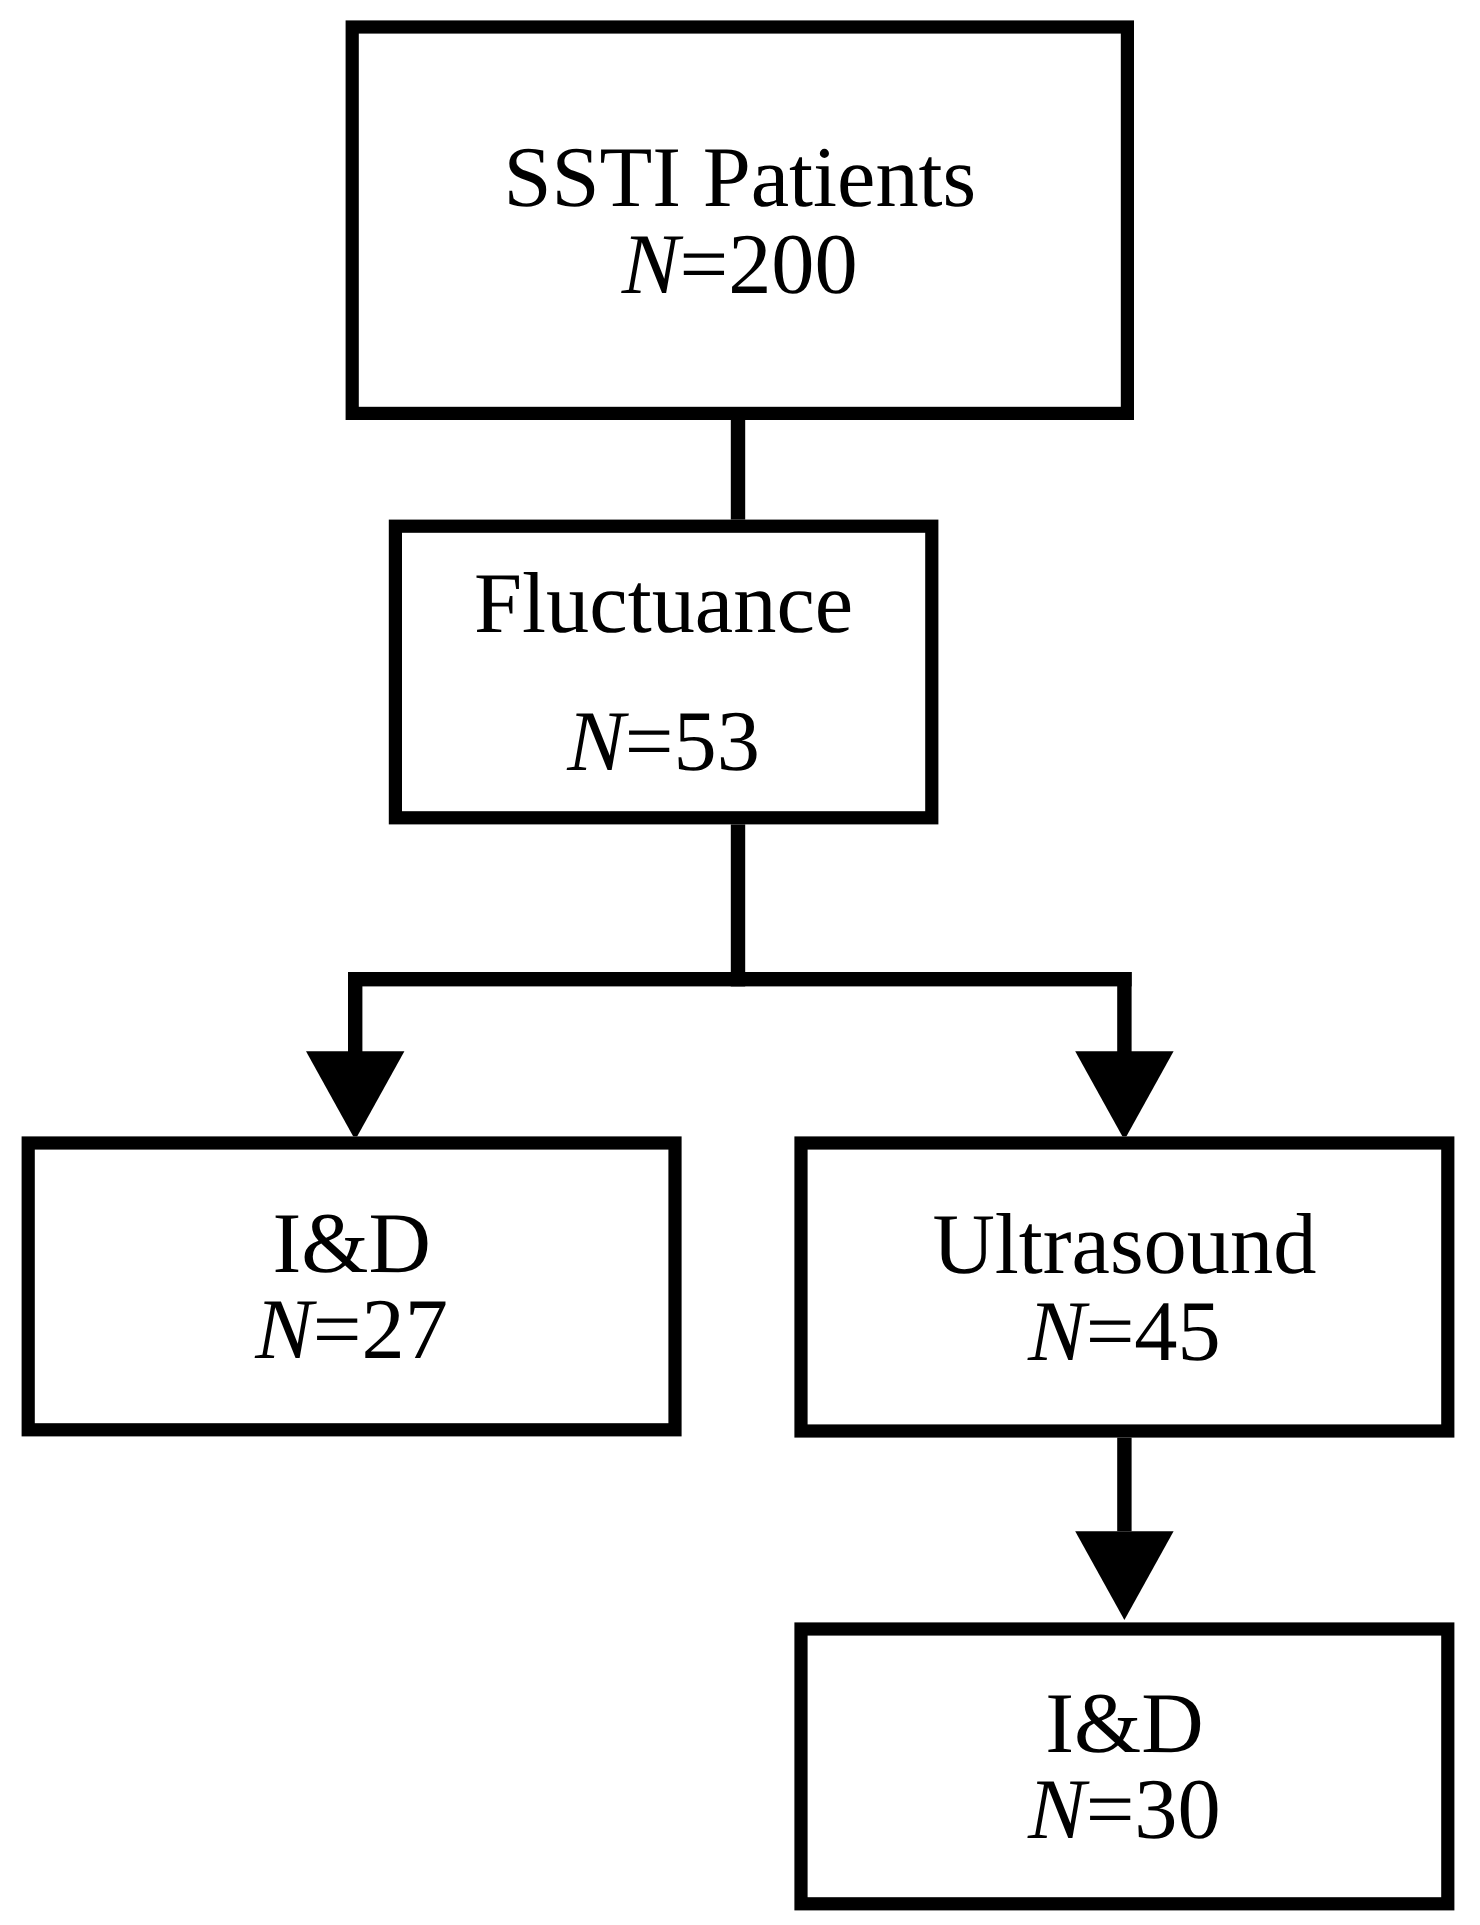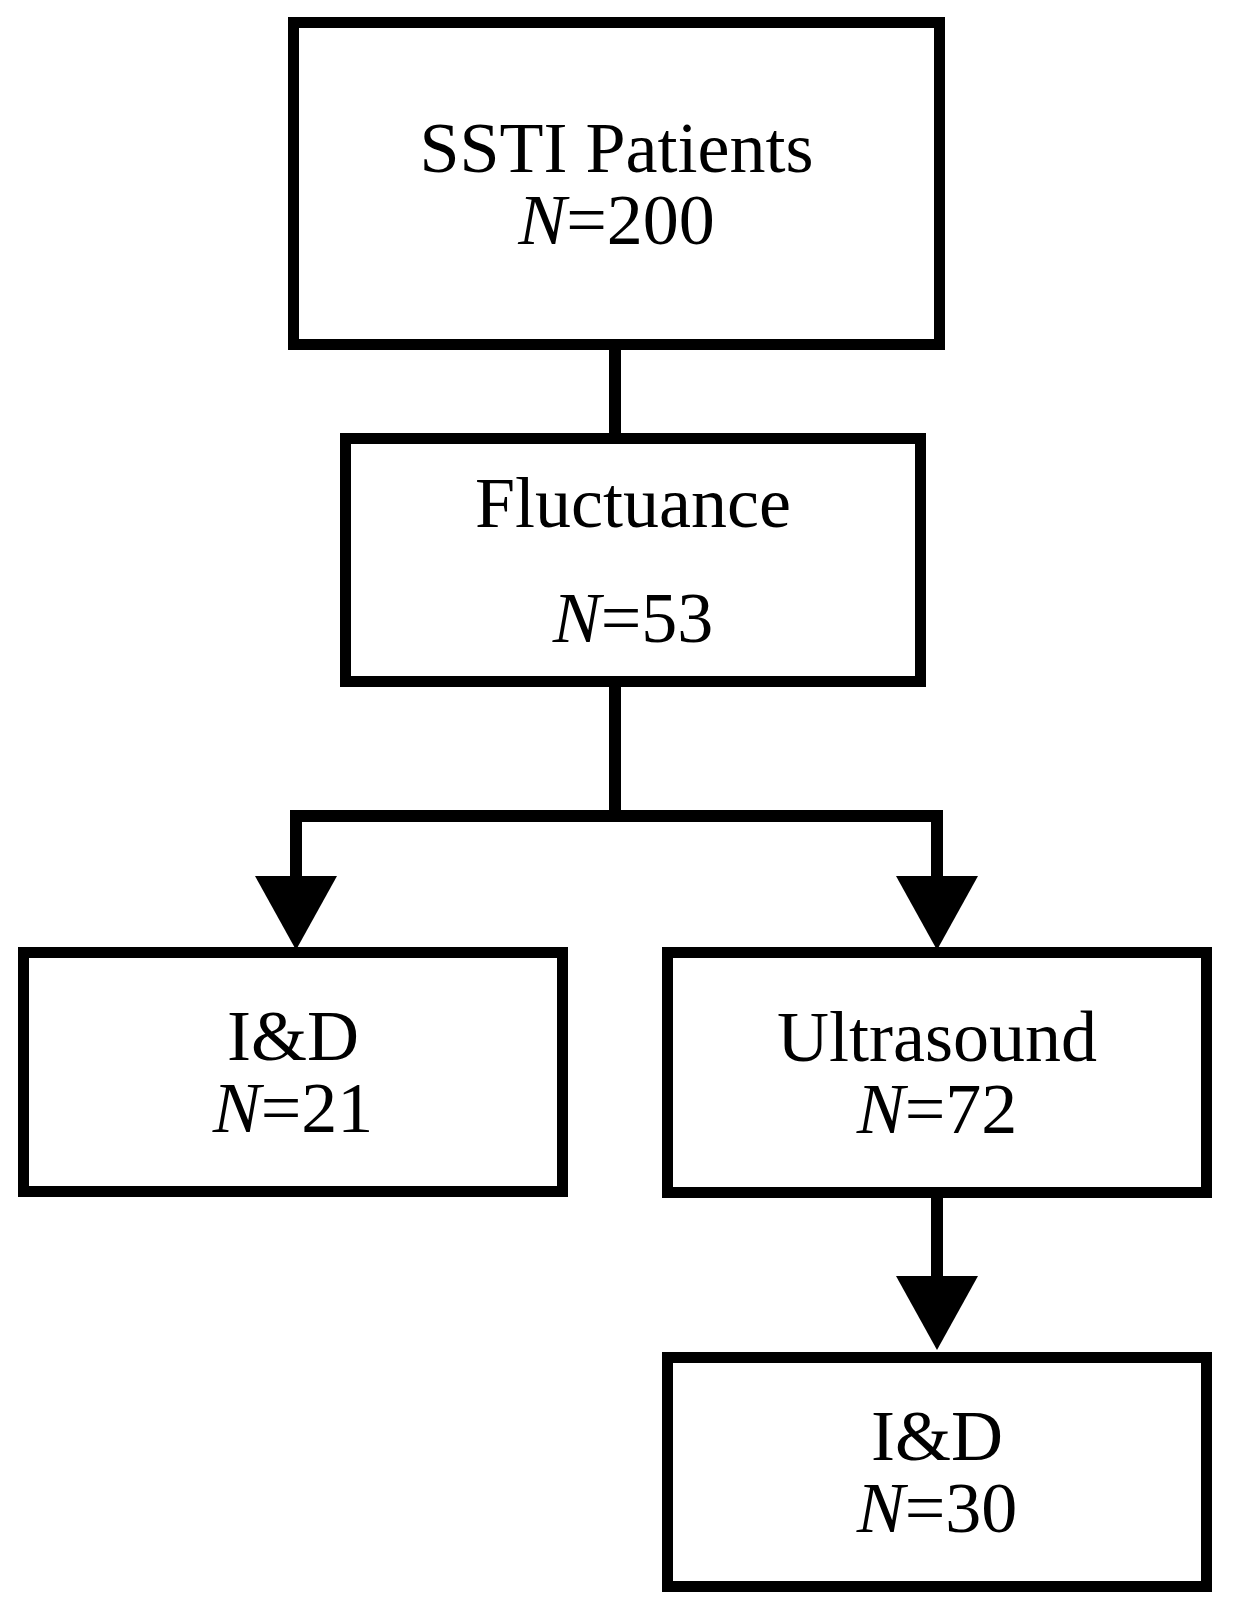--- a/index.html
+++ b/index.html
@@ -39,21 +39,21 @@
   .arrowhead {
     position: absolute;
     width: 0;
     height: 0;
     border-left: 41px solid transparent;
     border-right: 41px solid transparent;
     border-top: 74px solid #000000;
   }
   
   .node-ssti        { left: 288px; top: 17px;   width: 657px; height: 333px; }
-  .node-fluctuance  { left: 340px; top: 433px;  width: 586px; height: 254px; gap: 43px; }
+  .node-fluctuance  { left: 324px; top: 433px;  width: 458px; height: 254px; gap: 43px; }
   .node-id-left     { left: 18px;  top: 947px;  width: 550px; height: 250px; }
   .node-ultrasound  { left: 662px; top: 947px;  width: 550px; height: 251px; text-align: center; }
   .node-id-bottom   { left: 662px; top: 1352px; width: 550px; height: 240px; }
   
   .conn-ssti-fluctuance   { left: 609px; top: 345px;  width: 12px;  height: 93px; }
   .conn-fluctuance-down   { left: 609px; top: 682px;  width: 12px;  height: 140px; }
   .conn-branch-horizontal { left: 290px; top: 810px;  width: 653px; height: 12px; }
   .conn-branch-left-drop  { left: 290px; top: 810px;  width: 12px;  height: 70px; }
   .conn-branch-right-drop { left: 931px; top: 810px;  width: 12px;  height: 70px; }
   .conn-ultrasound-down   { left: 931px; top: 1194px; width: 12px;  height: 82px; }
@@ -81,26 +81,26 @@
     <div class="nline"><i>N</i><span>=200</span></div>
   </div>
 
   <div class="node node-fluctuance">
     <div class="nline">Fluctuance</div>
     <div class="nline"><i>N</i><span>=53</span></div>
   </div>
 
   <div class="node node-id-left">
     <div class="nline">I&amp;D</div>
-    <div class="nline"><i>N</i><span>=21</span></div>
+    <div class="nline"><i>N</i><span>=27</span></div>
   </div>
 
   <div class="node node-ultrasound">
     <div class="nline">Ultrasound</div>
-    <div class="nline"><i>N</i><span>=72</span></div>
+    <div class="nline"><i>N</i><span>=45</span></div>
   </div>
 
   <div class="node node-id-bottom">
     <div class="nline">I&amp;D</div>
     <div class="nline"><i>N</i><span>=30</span></div>
   </div>
 
 </div>
 
 </body></html>

